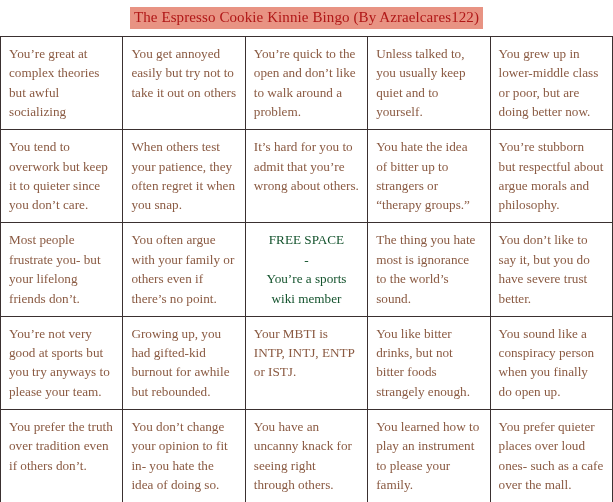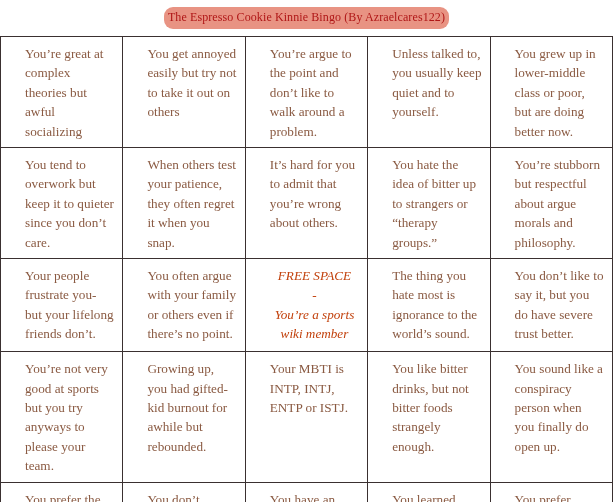--- a/index.html
+++ b/index.html
@@ -24,67 +24,65 @@
     height: 36px;
     display: flex;
     align-items: center;
     justify-content: center;
     box-sizing: border-box;
   }
   #title-text {
     display: inline-block;
     background: #e89383;
     color: #b01717;
-    font-size: 12px;
+    font-size: 15px;
     line-height: 19px;
     padding: 1px 4px 2px 4px;
     white-space: nowrap;
     letter-spacing: 0.1px;
     font-family: "Liberation Serif", "DejaVu Serif", serif;
-    border-radius: 9px;
   }
   #grid {
     position: absolute;
     left: 0;
     top: 36px;
     width: 613px;
     height: 466px;
     border-collapse: collapse;
     table-layout: fixed;
     box-sizing: border-box;
   }
   #grid tr {
     height: 93.2px;
   }
   .cell {
     border: 1px solid #3a3030;
     vertical-align: top;
-    padding: 7px 8px 6px 24px;
+    padding: 7px 8px 6px 8px;
     box-sizing: border-box;
     width: 20%;
     overflow: hidden;
   }
   .cell-text {
     color: #8a5a42;
     font-size: 13.2px;
     line-height: 19.4px;
     font-family: "Liberation Serif", "DejaVu Serif", serif;
     display: block;
     word-wrap: break-word;
   }
   .free-cell {
     text-align: center;
     vertical-align: top;
   }
   .free-line {
     display: block;
-    color: #c2410c;
+    color: #14532d;
     font-size: 13.2px;
     line-height: 19.4px;
-    font-style: italic;
   }
 </style>
 </head>
 <body>
 
 <div id="bingo-page">
 
   <div id="title-bar">
     <span id="title-text">The Espresso Cookie Kinnie Bingo (By Azraelcares122)</span>
   </div>
@@ -92,21 +90,21 @@
   <table id="grid">
     <tbody>
       <tr>
         <td class="cell">
             <span class="cell-text">You’re great at complex theories but awful socializing</span>
           </td>
         <td class="cell">
             <span class="cell-text">You get annoyed easily but try not to take it out on others</span>
           </td>
         <td class="cell">
-            <span class="cell-text">You’re argue to the point and don’t like to walk around a problem.</span>
+            <span class="cell-text">You’re quick to the open and don’t like to walk around a problem.</span>
           </td>
         <td class="cell">
             <span class="cell-text">Unless talked to, you usually keep quiet and to yourself.</span>
           </td>
         <td class="cell">
             <span class="cell-text">You grew up in lower-middle class or poor, but are doing better now.</span>
           </td>
       </tr>
       <tr>
         <td class="cell">
@@ -120,21 +118,21 @@
           </td>
         <td class="cell">
             <span class="cell-text">You hate the idea of bitter up to strangers or “therapy groups.”</span>
           </td>
         <td class="cell">
             <span class="cell-text">You’re stubborn but respectful about argue morals and philosophy.</span>
           </td>
       </tr>
       <tr>
         <td class="cell">
-            <span class="cell-text">Your people frustrate you- but your lifelong friends don’t.</span>
+            <span class="cell-text">Most people frustrate you- but your lifelong friends don’t.</span>
           </td>
         <td class="cell">
             <span class="cell-text">You often argue with your family or others even if there’s no point.</span>
           </td>
         <td class="cell free-cell">
           <span class="free-line">FREE SPACE</span>
           <span class="free-line">-</span>
           <span class="free-line">You’re a sports</span>
           <span class="free-line">wiki member</span>
         </td>

